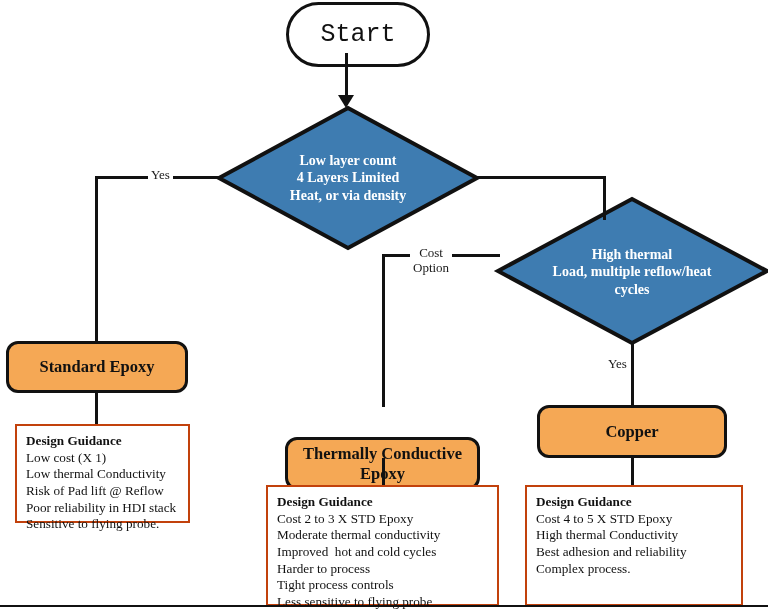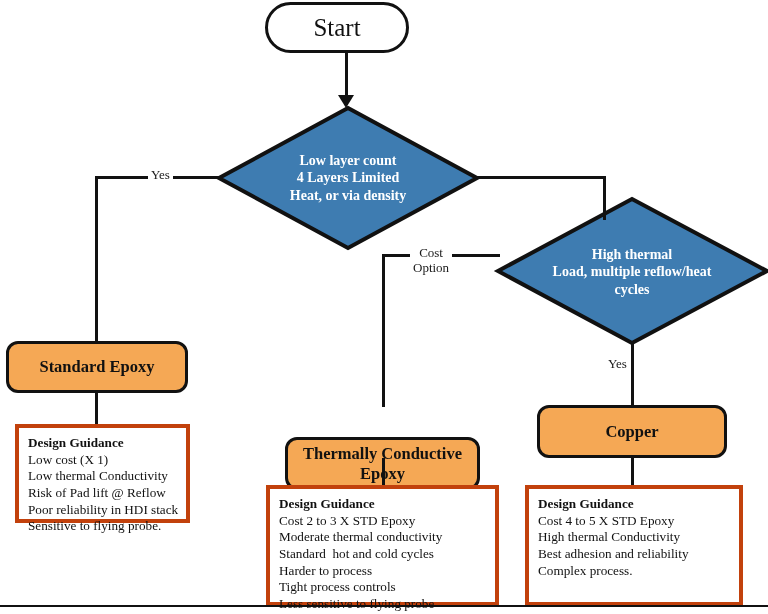--- a/index.html
+++ b/index.html
@@ -92,21 +92,21 @@
     font-size: 16.5px;
     line-height: 1.2;
     text-align: center;
   }
 
   
   .note {
     position: absolute;
     box-sizing: border-box;
     background: #ffffff;
-    border: 4px solid #c2410c;
+    border: 2px solid #c2410c;
     padding: 7px 9px 6px 9px;
     color: #111111;
     font-size: 13.2px;
     line-height: 1.265;
   }
   .note-title { font-weight: bold; }
   .note-line { white-space: pre; }
 
   
   .page-rule {
@@ -115,21 +115,21 @@
     width: 768px;
     height: 2px;
     background: #111111;
   }
 </style>
 </head>
 <body>
 
 <div id="canvas">
 
-  <div class="terminator" style="left:265px; top:2px; width:144px; height:51px;">
+  <div class="terminator" style="left:286px; top:2px; width:144px; height:65px;font-family:Liberation Mono, monospace;">
     <span>Start</span>
   </div>
 
   <div class="line-v" style="left:345px; top:53px; height:52px;"></div>
   <div class="arrowhead" style="left:338px; top:95px;"></div>
 
   <div class="diamond-wrap" style="left:216px; top:105px; width:264px; height:146px;">
     <svg width="264" height="146" viewBox="0 0 264 146">
       <polygon points="132,3 261,73 132,143 3,73" fill="#3E7CB1" stroke="#111111" stroke-width="4" stroke-linejoin="miter"></polygon>
     </svg>
@@ -190,21 +190,21 @@
     <div class="note-line">Low thermal Conductivity</div>
     <div class="note-line">Risk of Pad lift @ Reflow</div>
     <div class="note-line">Poor reliability in HDI stack</div>
     <div class="note-line">Sensitive to flying probe.</div>
   </div>
 
   <div class="note" style="left:266px; top:485px; width:233px; height:121px;">
     <div class="note-title">Design Guidance</div>
     <div class="note-line">Cost 2 to 3 X STD Epoxy</div>
     <div class="note-line">Moderate thermal conductivity</div>
-    <div class="note-line">Standard  hot and cold cycles</div>
+    <div class="note-line">Improved  hot and cold cycles</div>
     <div class="note-line">Harder to process</div>
     <div class="note-line">Tight process controls</div>
     <div class="note-line">Less sensitive to flying probe</div>
   </div>
 
   <div class="note" style="left:525px; top:485px; width:218px; height:121px;">
     <div class="note-title">Design Guidance</div>
     <div class="note-line">Cost 4 to 5 X STD Epoxy</div>
     <div class="note-line">High thermal Conductivity</div>
     <div class="note-line">Best adhesion and reliability</div>

